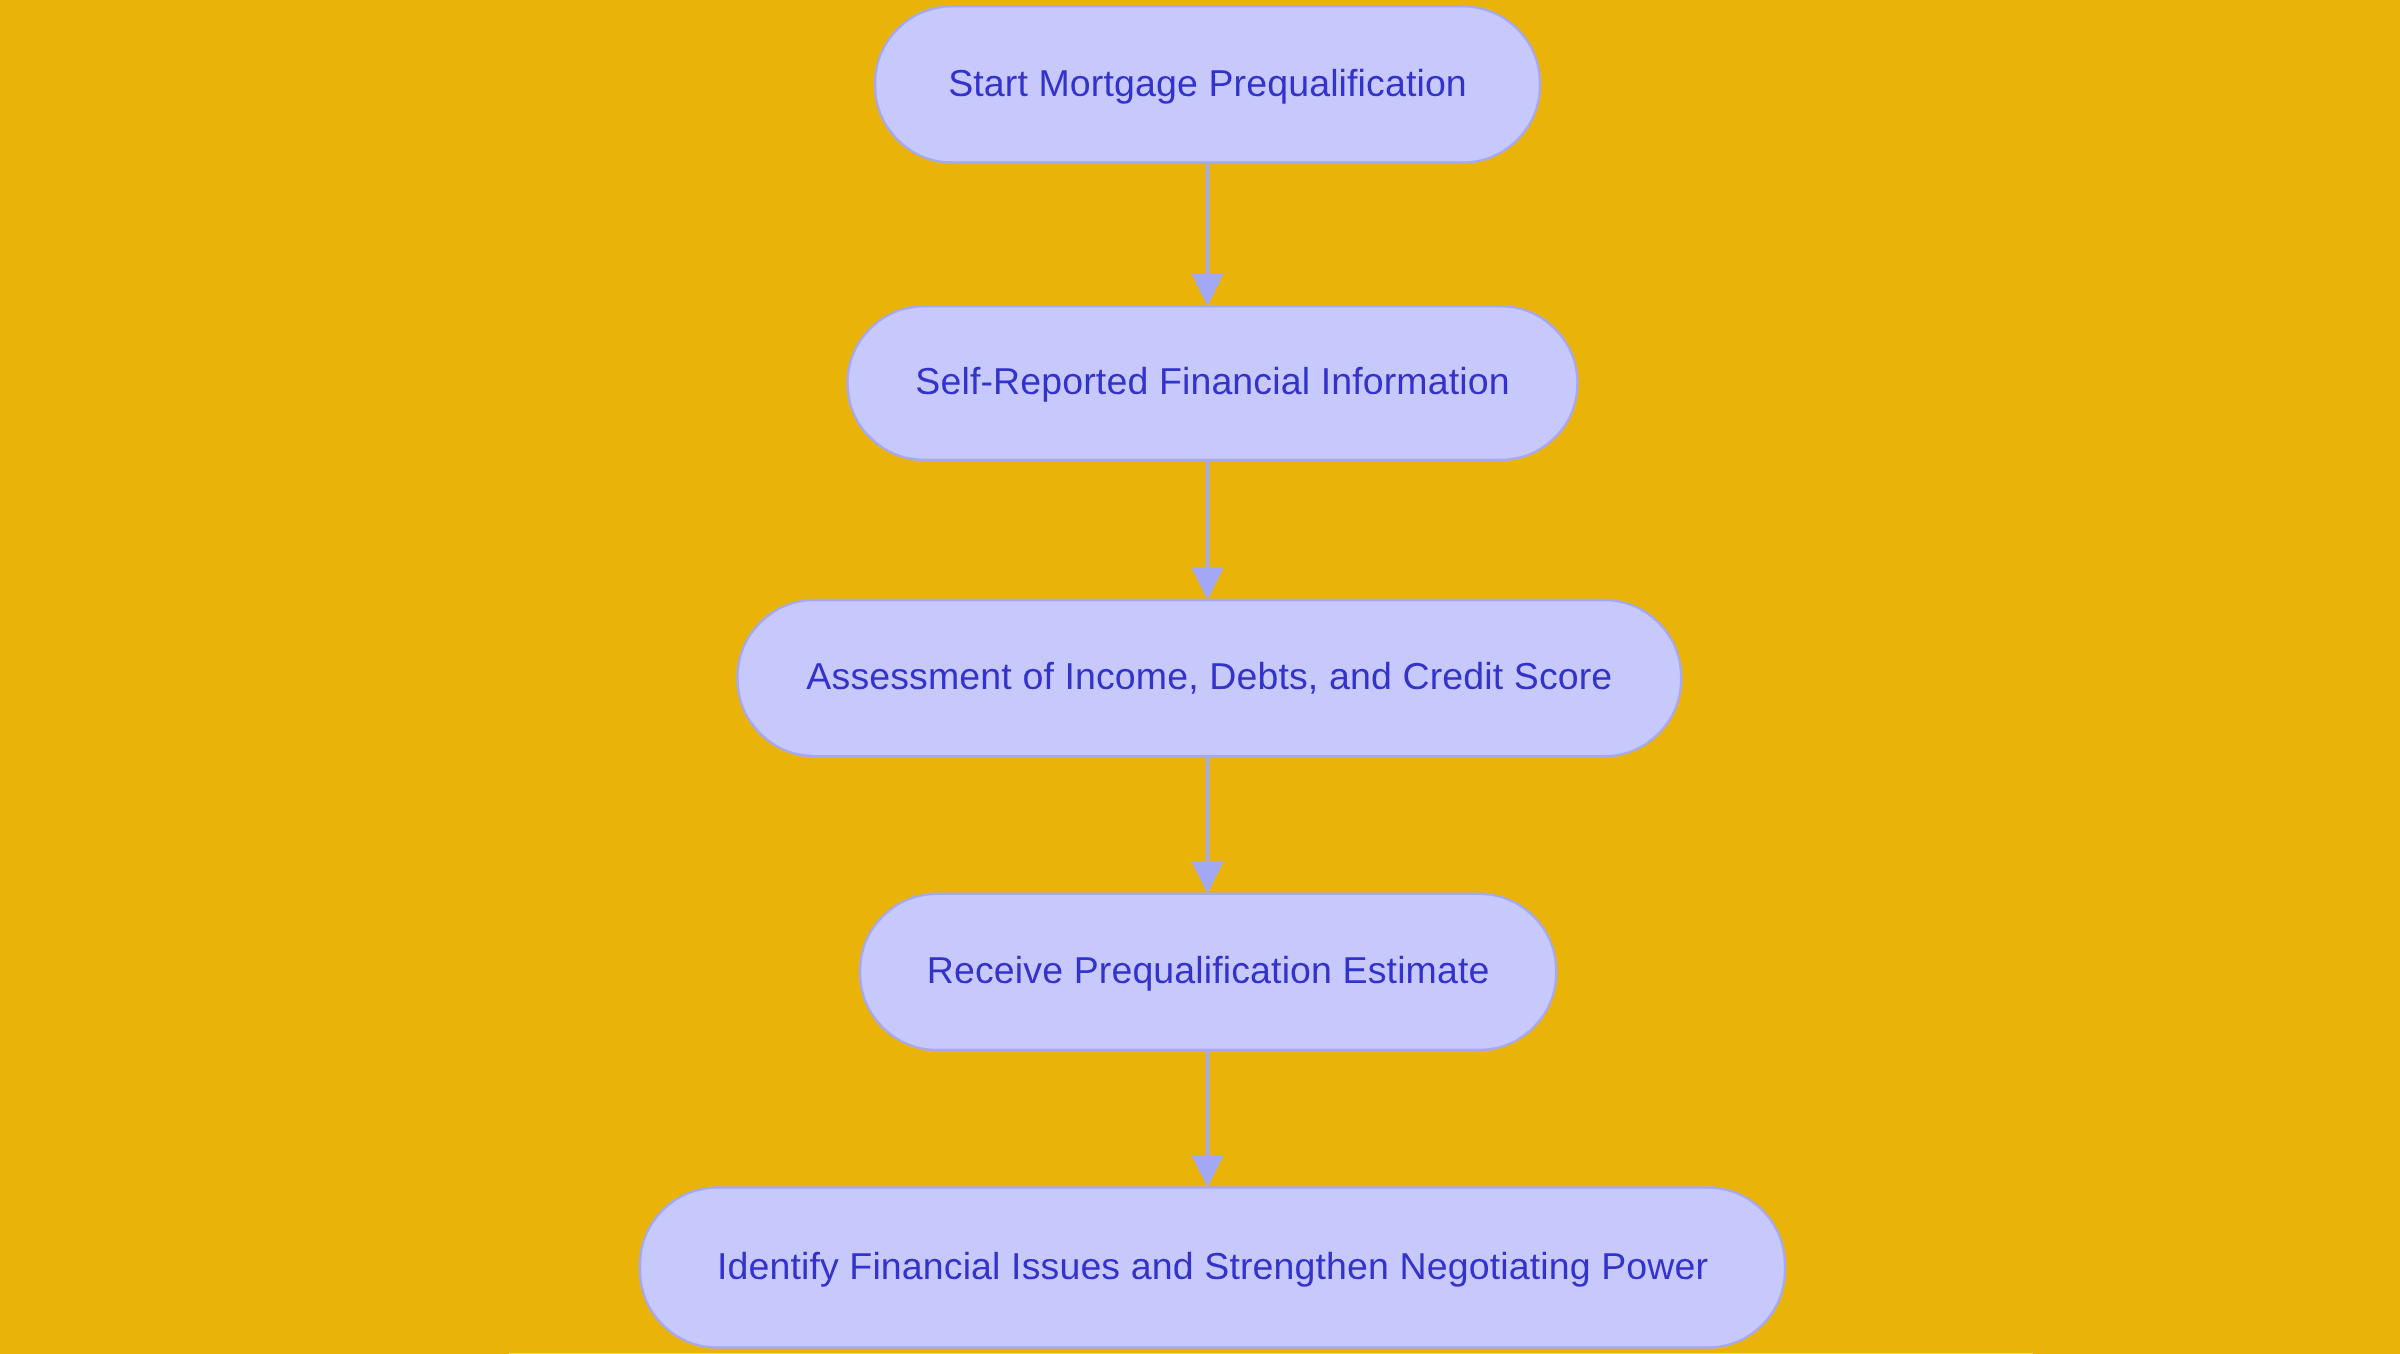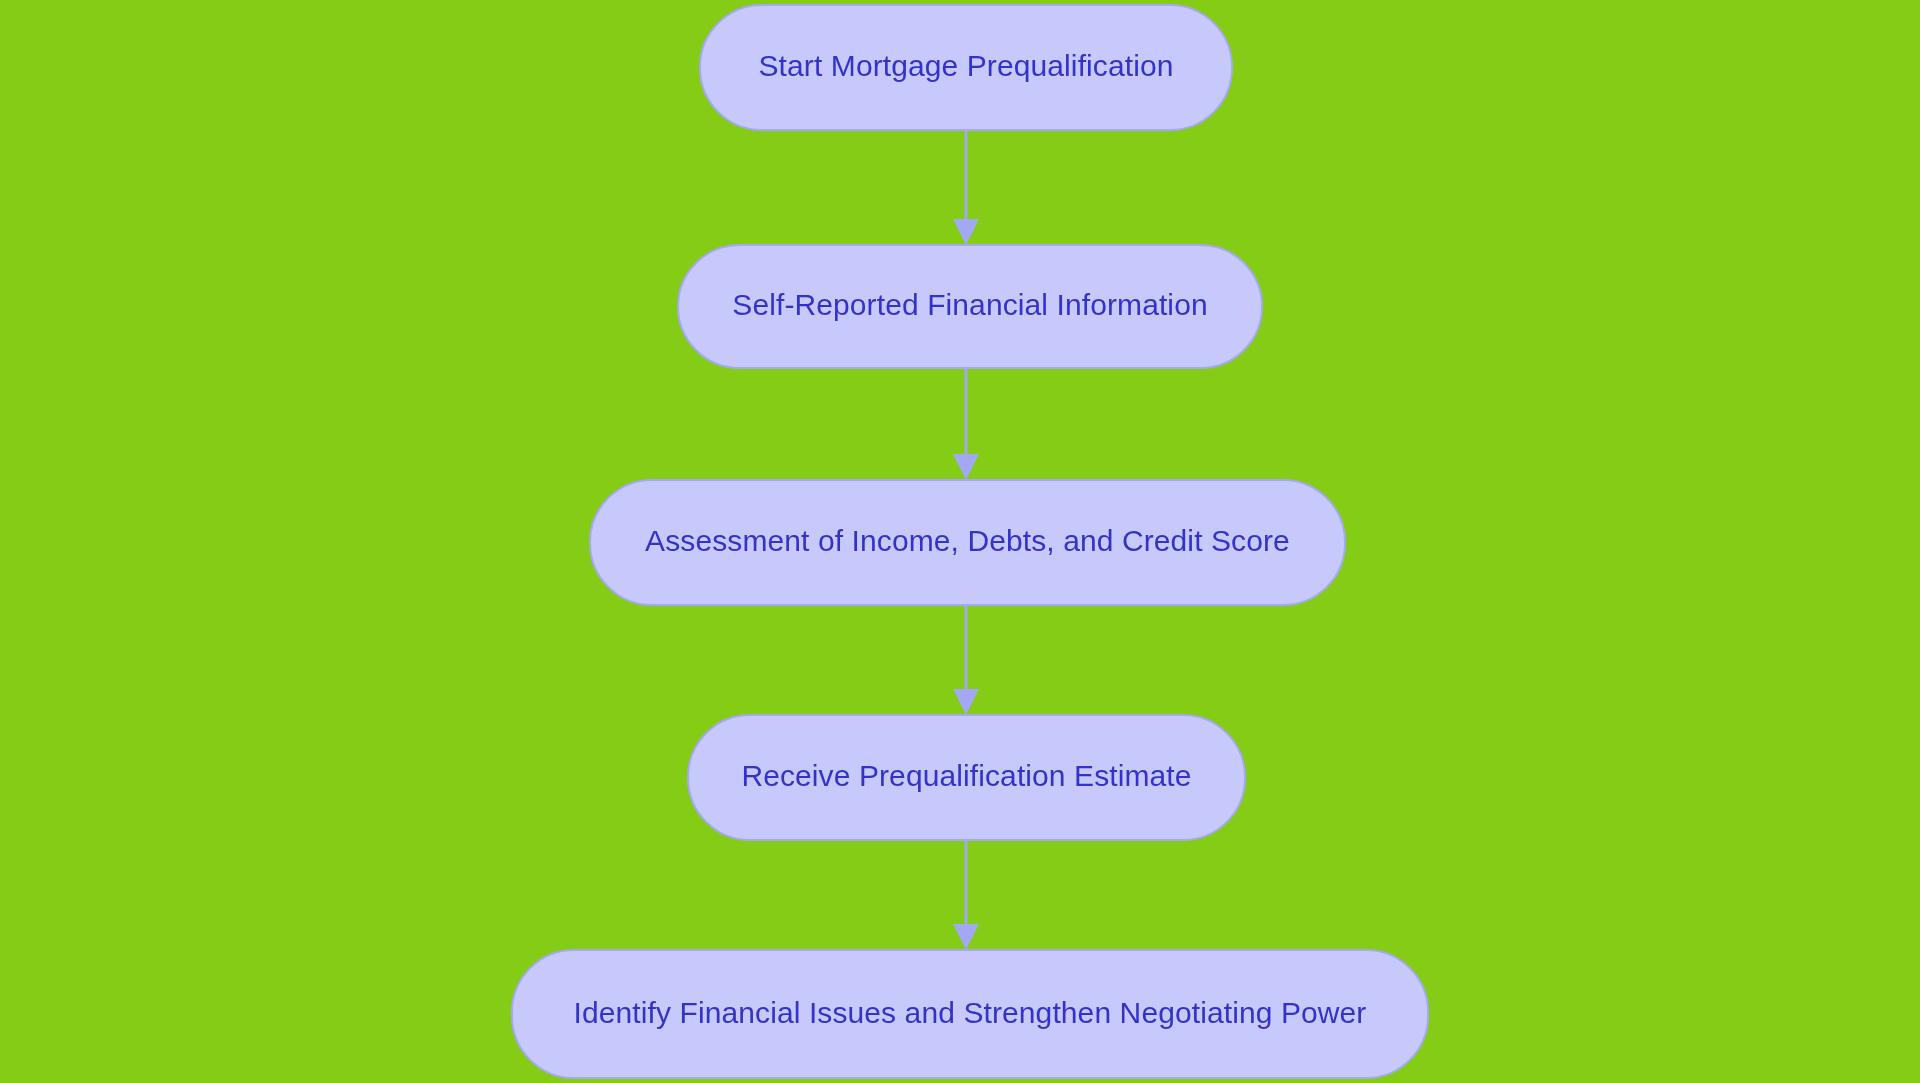--- a/index.html
+++ b/index.html
@@ -8,21 +8,21 @@
     padding: 0;
     background: #ffffff;
   }
   body {
     font-family: "Liberation Sans", "DejaVu Sans", sans-serif;
   }
   #canvas {
     position: relative;
     width: 1920px;
     height: 1083px;
-    background: #84cc16;
+    background: #eab308;
     overflow: hidden;
   }
   #flow-svg {
     position: absolute;
     left: 0;
     top: 0;
     width: 1920px;
     height: 1083px;
   }
   .node-rect {

